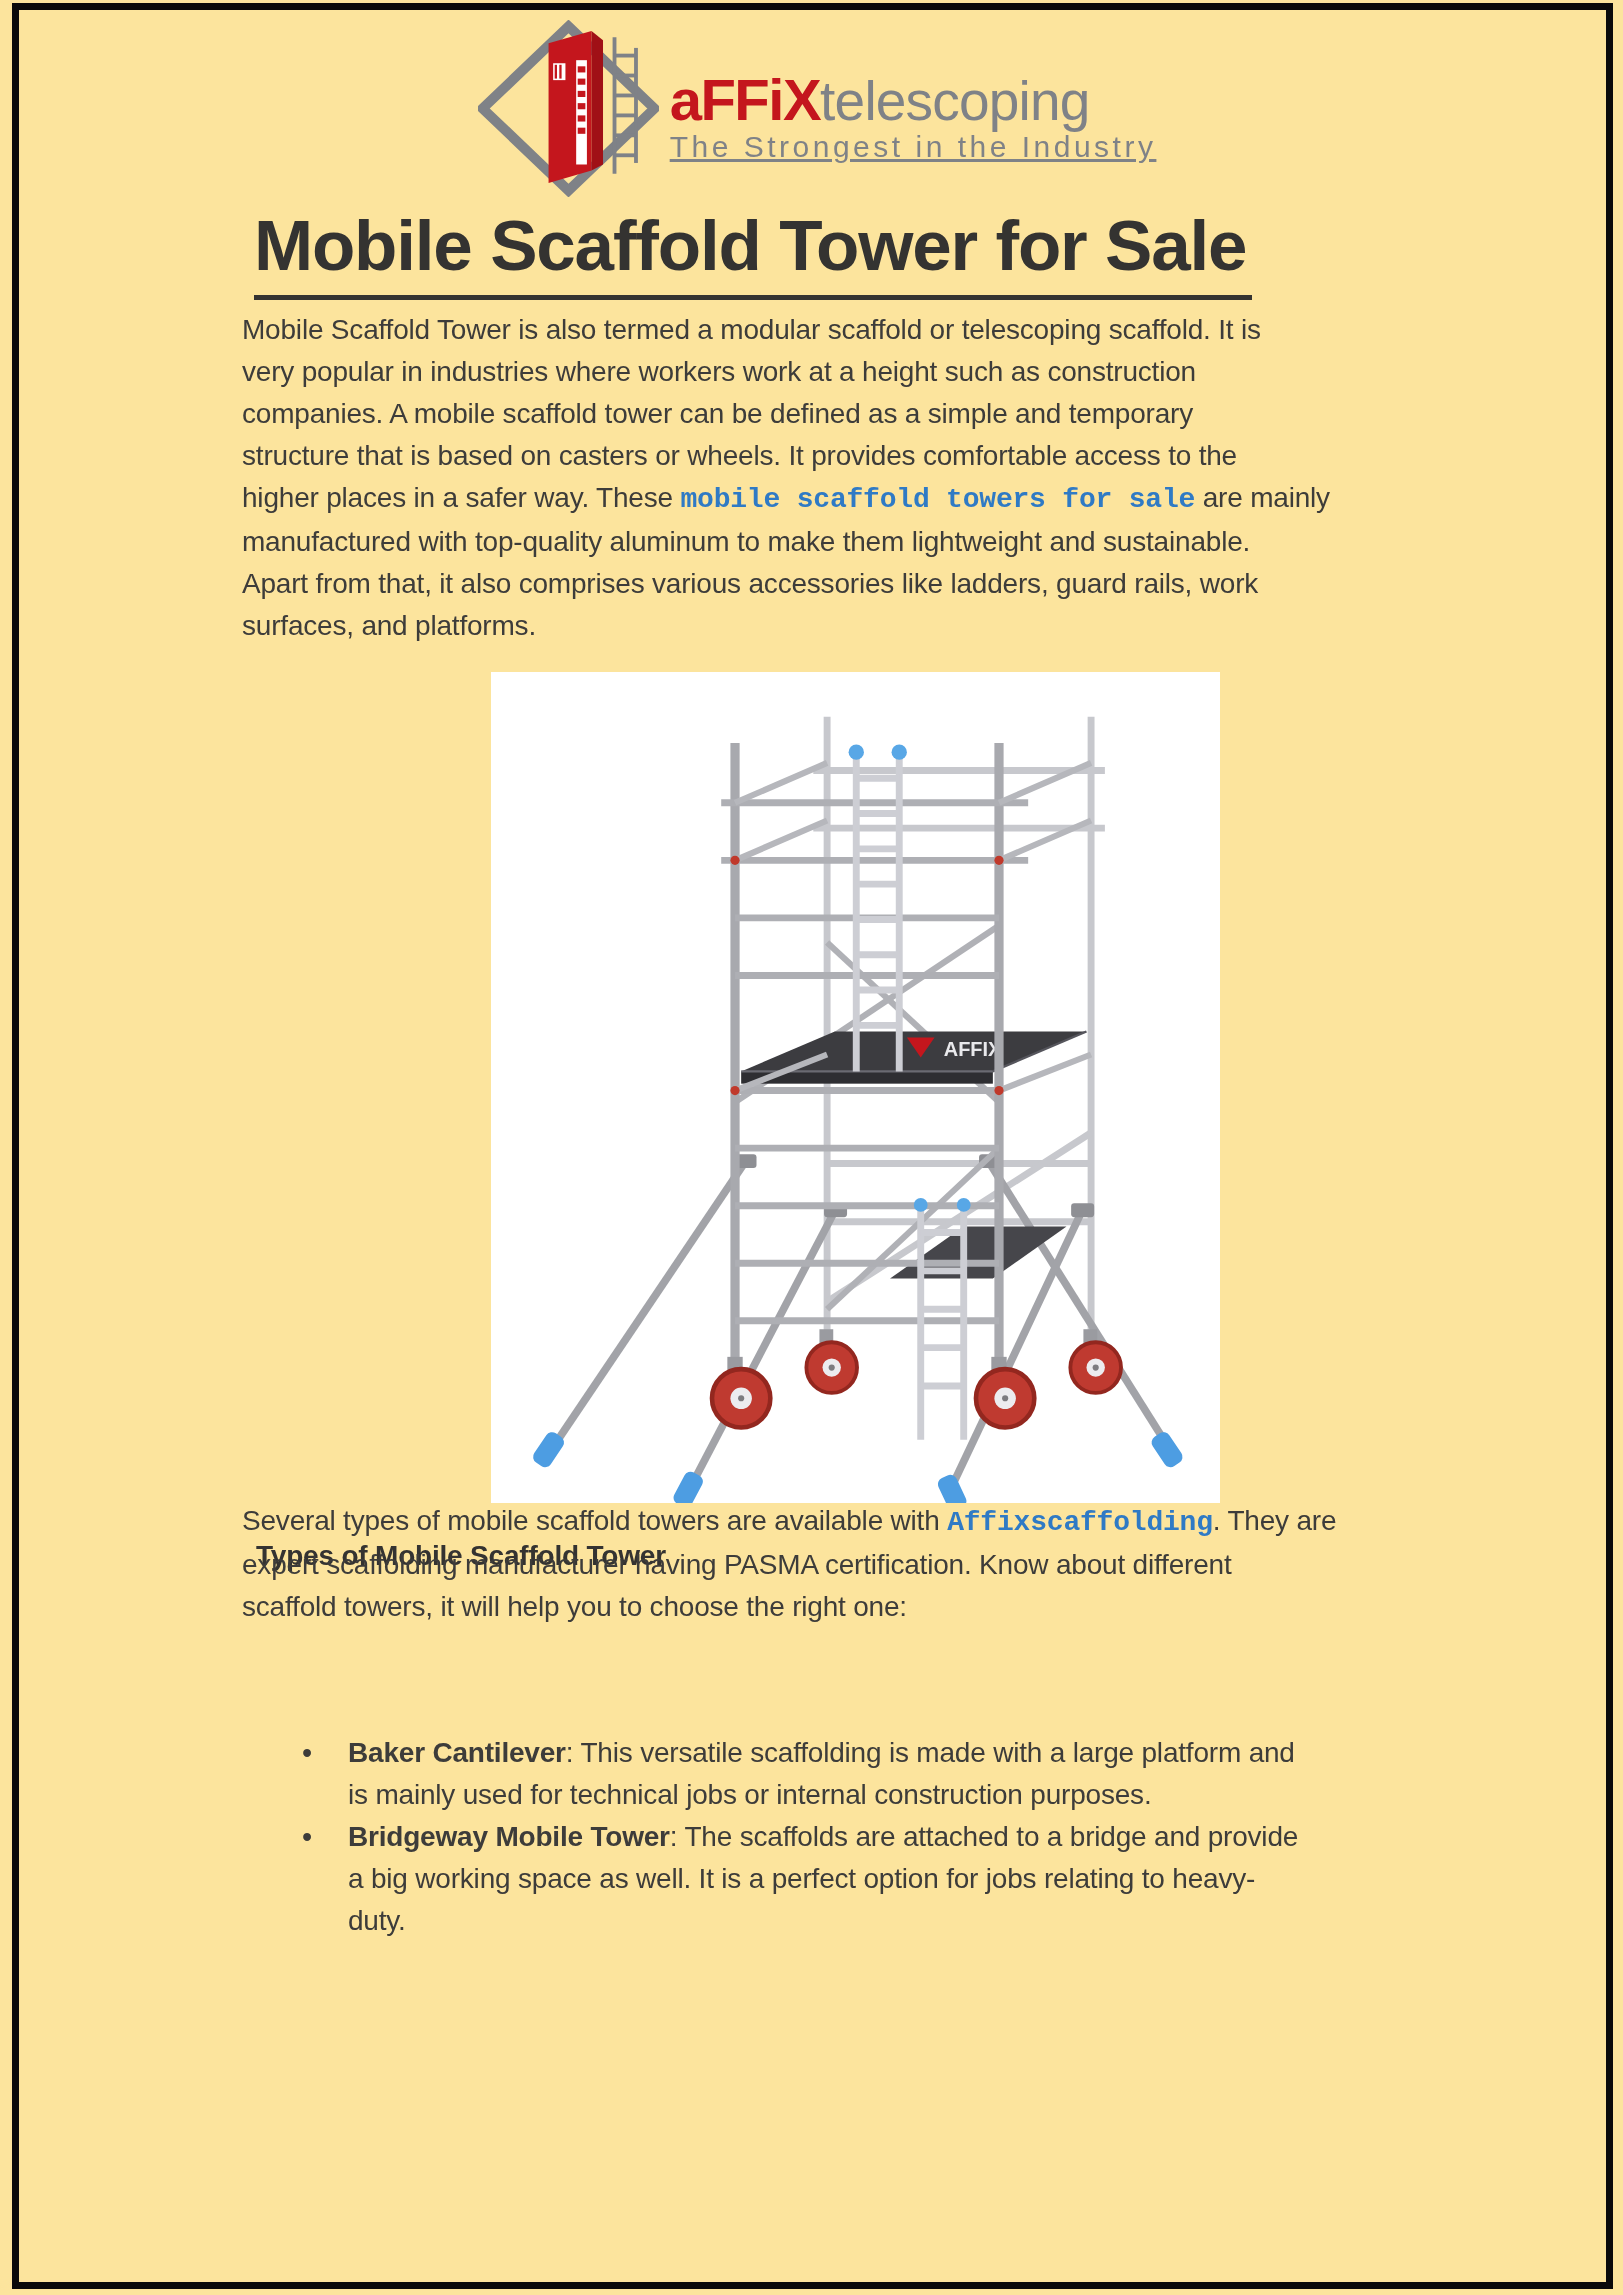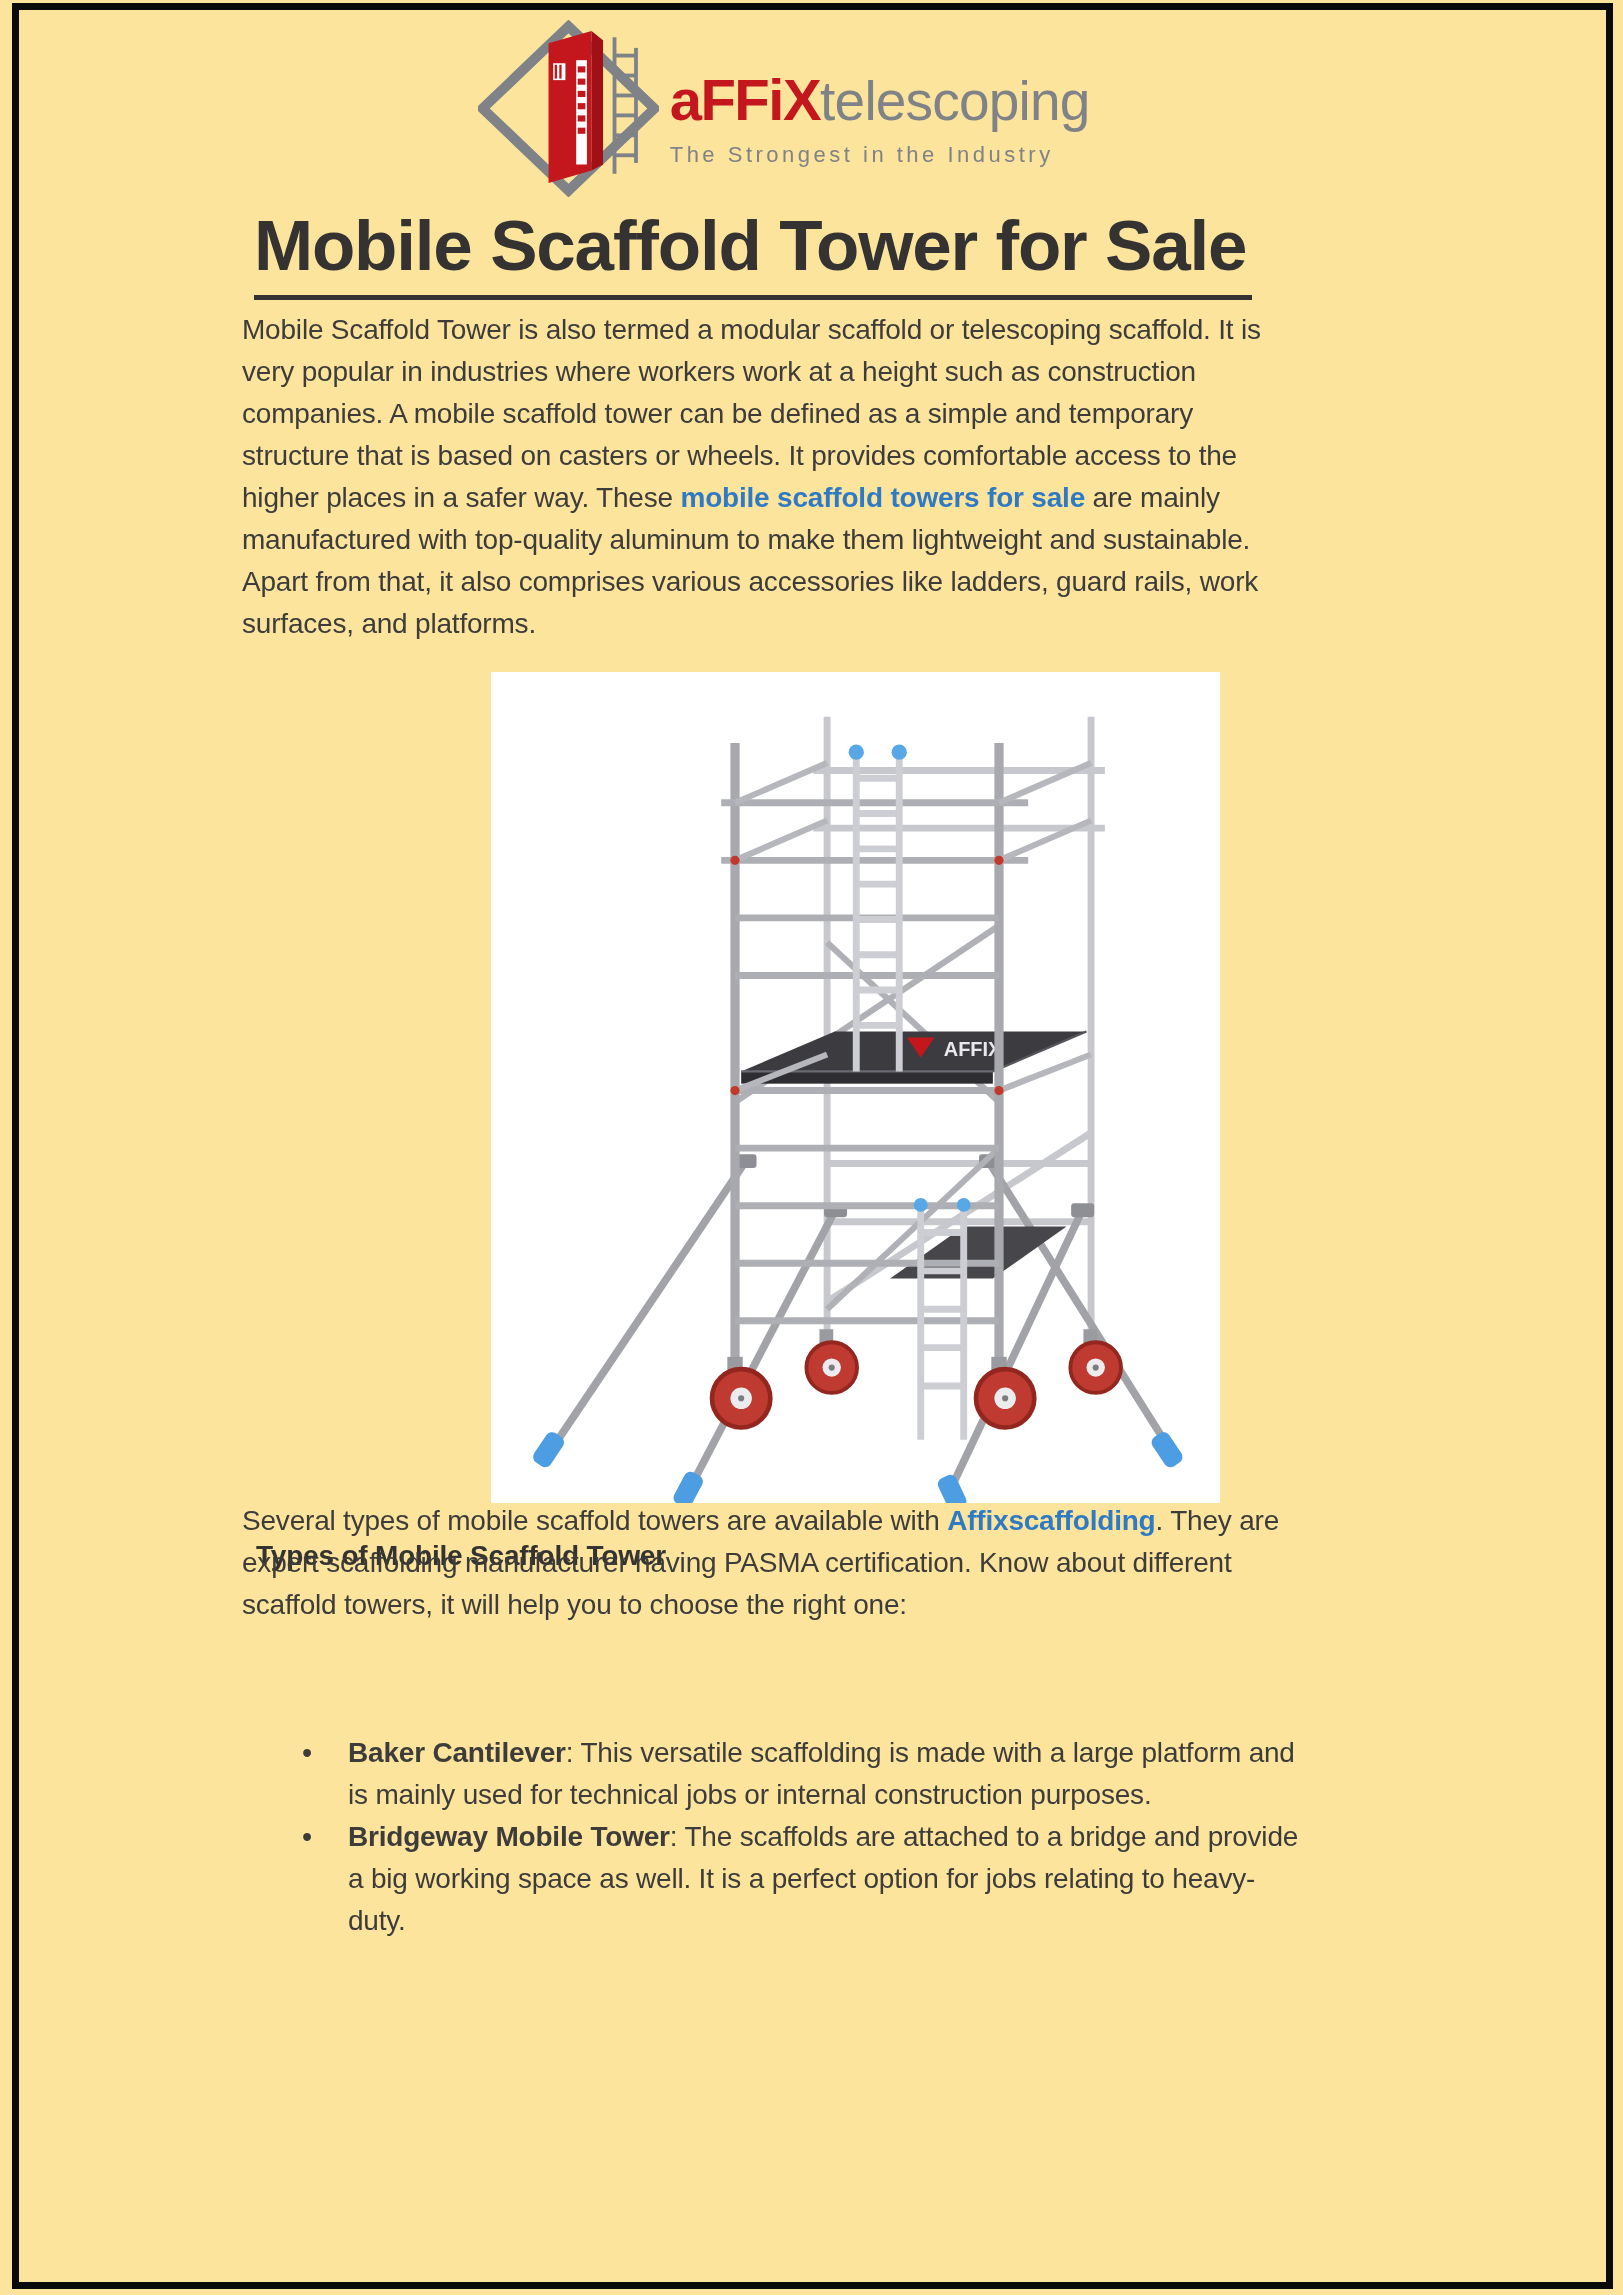--- a/index.html
+++ b/index.html
@@ -14,35 +14,35 @@
     border:7px solid var(--border);
     pointer-events:none;
   }
   
   .logo-row{position:absolute;top:20px;left:478px;display:flex;}
   .logo-mark{width:181px;height:177px;flex:0 0 auto;}
   .logo-textcol{margin-left:10.7px;margin-top:51px;}
   .brand-line{white-space:nowrap;line-height:1;}
   .brand-bold{font-size:58px;font-weight:800;color:var(--brand_red);letter-spacing:-1.5px;}
   .brand-light{font-size:55px;font-weight:400;color:var(--brand_gray);letter-spacing:-0.8px;}
-  .tagline{margin-top:13px;font-size:22px;color:var(--brand_gray);letter-spacing:3.5px;white-space:nowrap;}
+  .tagline{margin-top:1px;font-size:30px;color:var(--brand_gray);letter-spacing:3.5px;white-space:nowrap;text-decoration:underline;}
   
   .doc-title{
     position:absolute;left:238px;top:190px;margin:16px;
     font-size:71px;font-weight:700;letter-spacing:-1.2px;line-height:1.12;
     color:var(--heading);display:inline-block;
     border-bottom:5.4px solid var(--heading);padding-bottom:9.2px;padding-right:6.1px;
   }
   
   .body-text{
     position:absolute;left:242px;width:1228px;margin:0;
     font-size:28px;line-height:42px;letter-spacing:-0.2px;color:var(--text);
   }
   .pre{white-space:pre-line;}
-  .doc-link{color:var(--link);font-weight:700;text-decoration:none;cursor:pointer;}
+  .doc-link{color:var(--link);font-weight:700;text-decoration:none;cursor:pointer;font-family:Liberation Mono, monospace;}
   .p-intro{top:309px;}
   .p-types{top:1500px;}
   .sub-heading{
     position:absolute;left:244px;top:1528px;margin:12px;
     font-size:28px;font-weight:700;color:var(--heading);letter-spacing:-0.2px;
   }
   
   .image-box{
     position:absolute;left:491px;top:672px;width:729px;height:831px;
     background:#ffffff;

